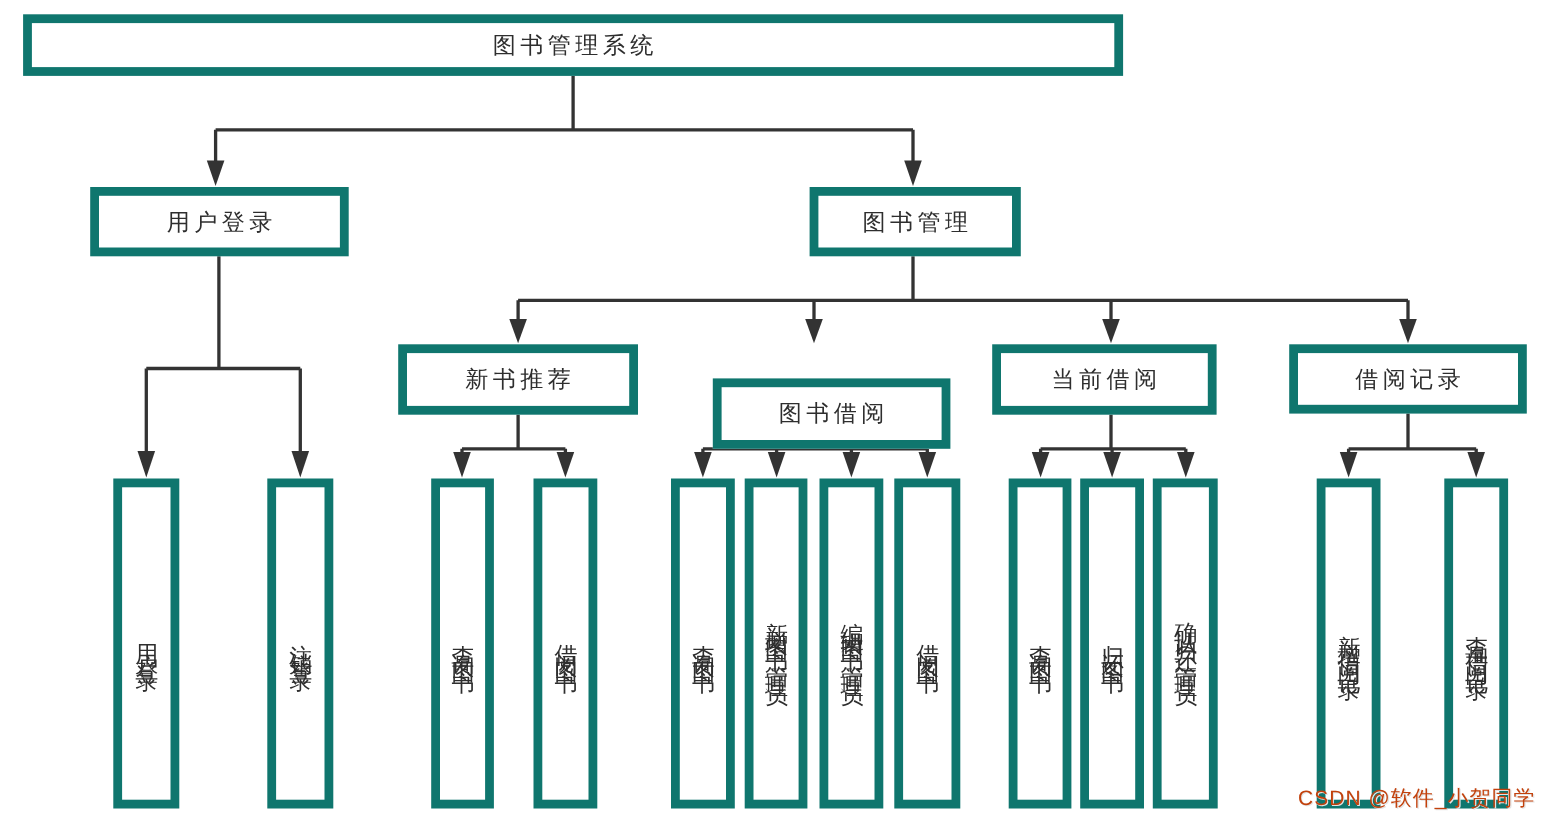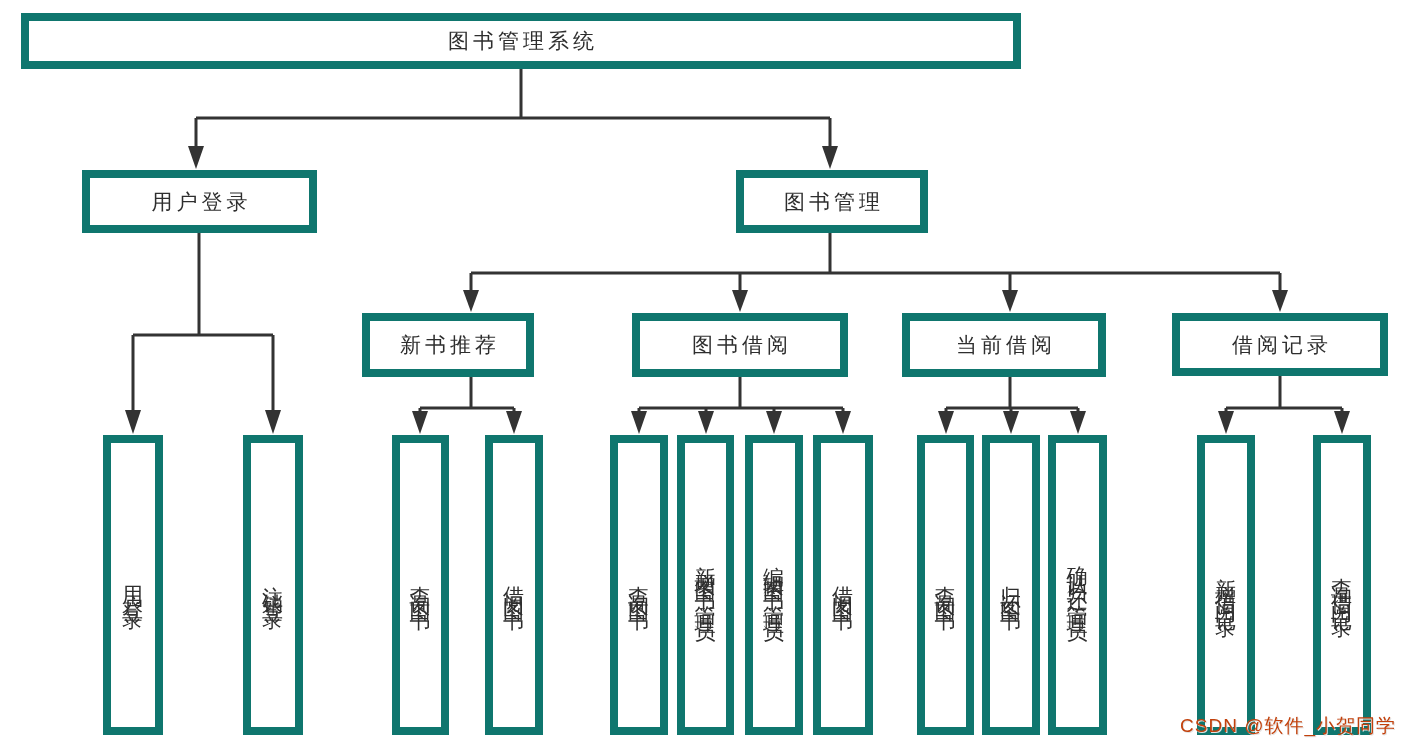--- a/index.html
+++ b/index.html
@@ -117,24 +117,24 @@
     <span class="hlabel">图书管理系统</span>
   </div>
 
   <div class="box lvl2" style="left:82px; width:235px;">
     <span class="hlabel">用户登录</span>
   </div>
   <div class="box lvl2" style="left:736px; width:192px;">
     <span class="hlabel">图书管理</span>
   </div>
 
-  <div class="box lvl3" style="left:362px; width:172px;">
+  <div class="box lvl3" style="left:362px; width:218px;">
     <span class="hlabel">新书推荐</span>
   </div>
-  <div class="box lvl3" style="left:632px; width:216px;">
+  <div class="box lvl3" style="left:648px; width:216px;margin-top:31px;">
     <span class="hlabel">图书借阅</span>
   </div>
   <div class="box lvl3" style="left:902px; width:204px;">
     <span class="hlabel">当前借阅</span>
   </div>
   <div class="box lvl3" style="left:1172px; width:216px; height:63px;">
     <span class="hlabel">借阅记录</span>
   </div>
 
   <div class="box leaf" style="left:103px; width:60px;">

